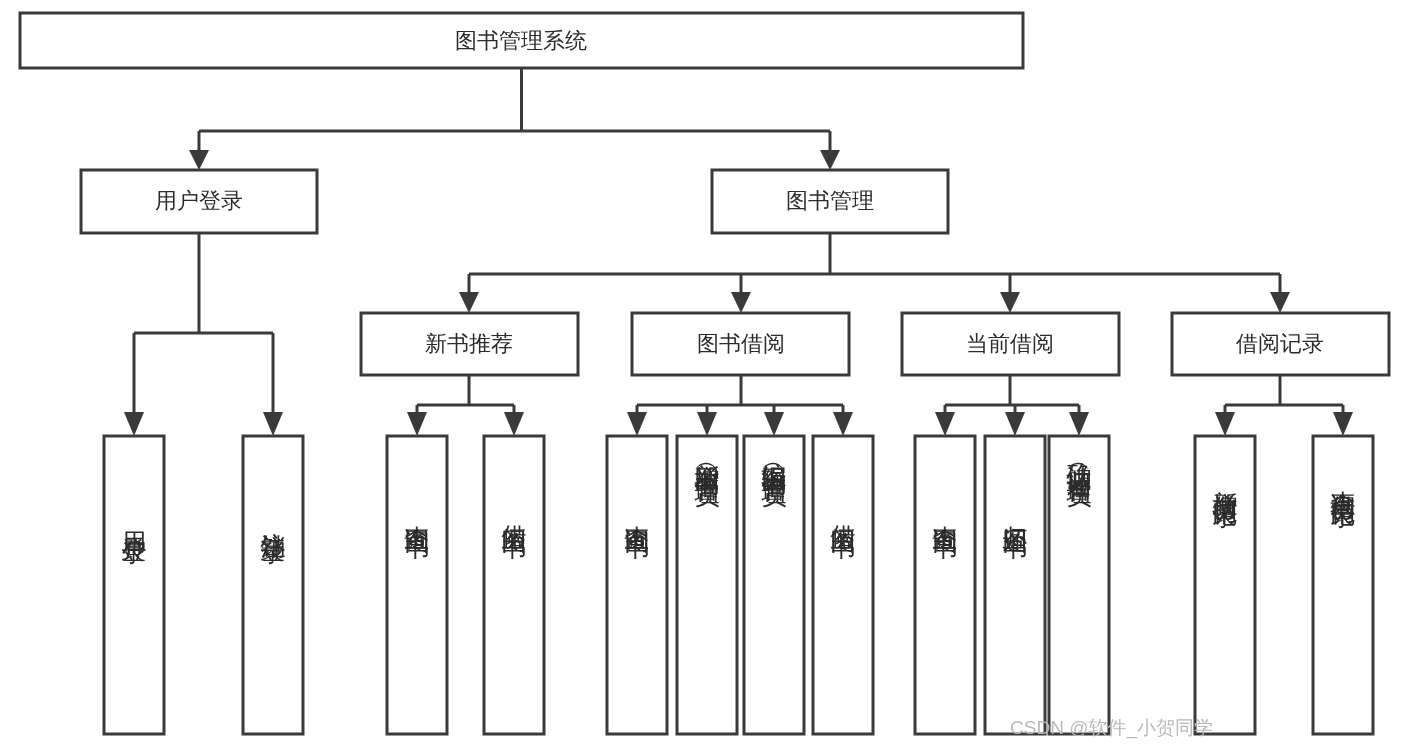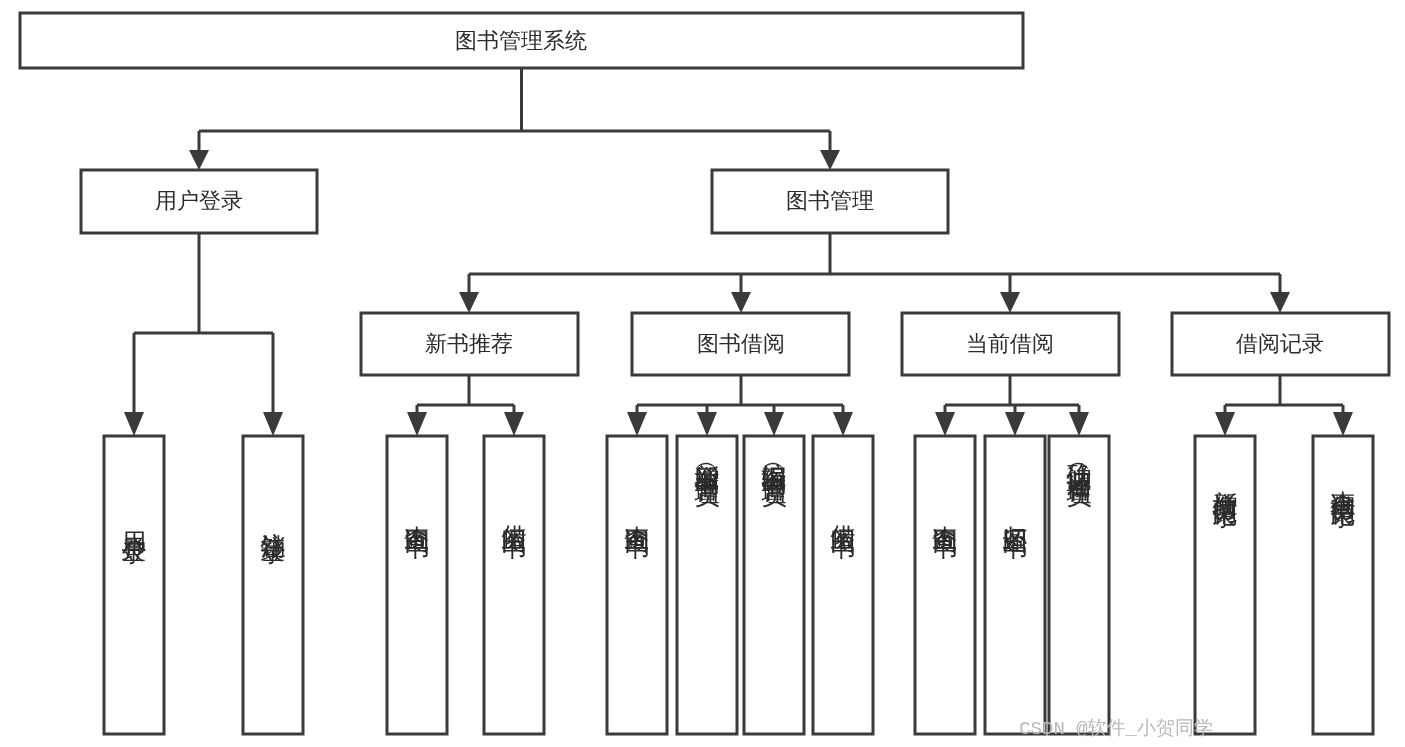--- a/index.html
+++ b/index.html
@@ -63,21 +63,21 @@
     font-size: 25px;
     color: #2b2b2b;
     letter-spacing: 3px;
     white-space: nowrap;
     line-height: 1;
   }
   .watermark {
     position: absolute;
     right: 12px;
     bottom: 6px;
-    font-family: Liberation Mono, monospace;
+    font-family: Liberation Sans, sans-serif;
     font-size: 19px;
     color: #b9b9b9;
     white-space: nowrap;
     pointer-events: none;
   }
 </style>
 </head>
 <body>
 
 <div id="diagram-root">

